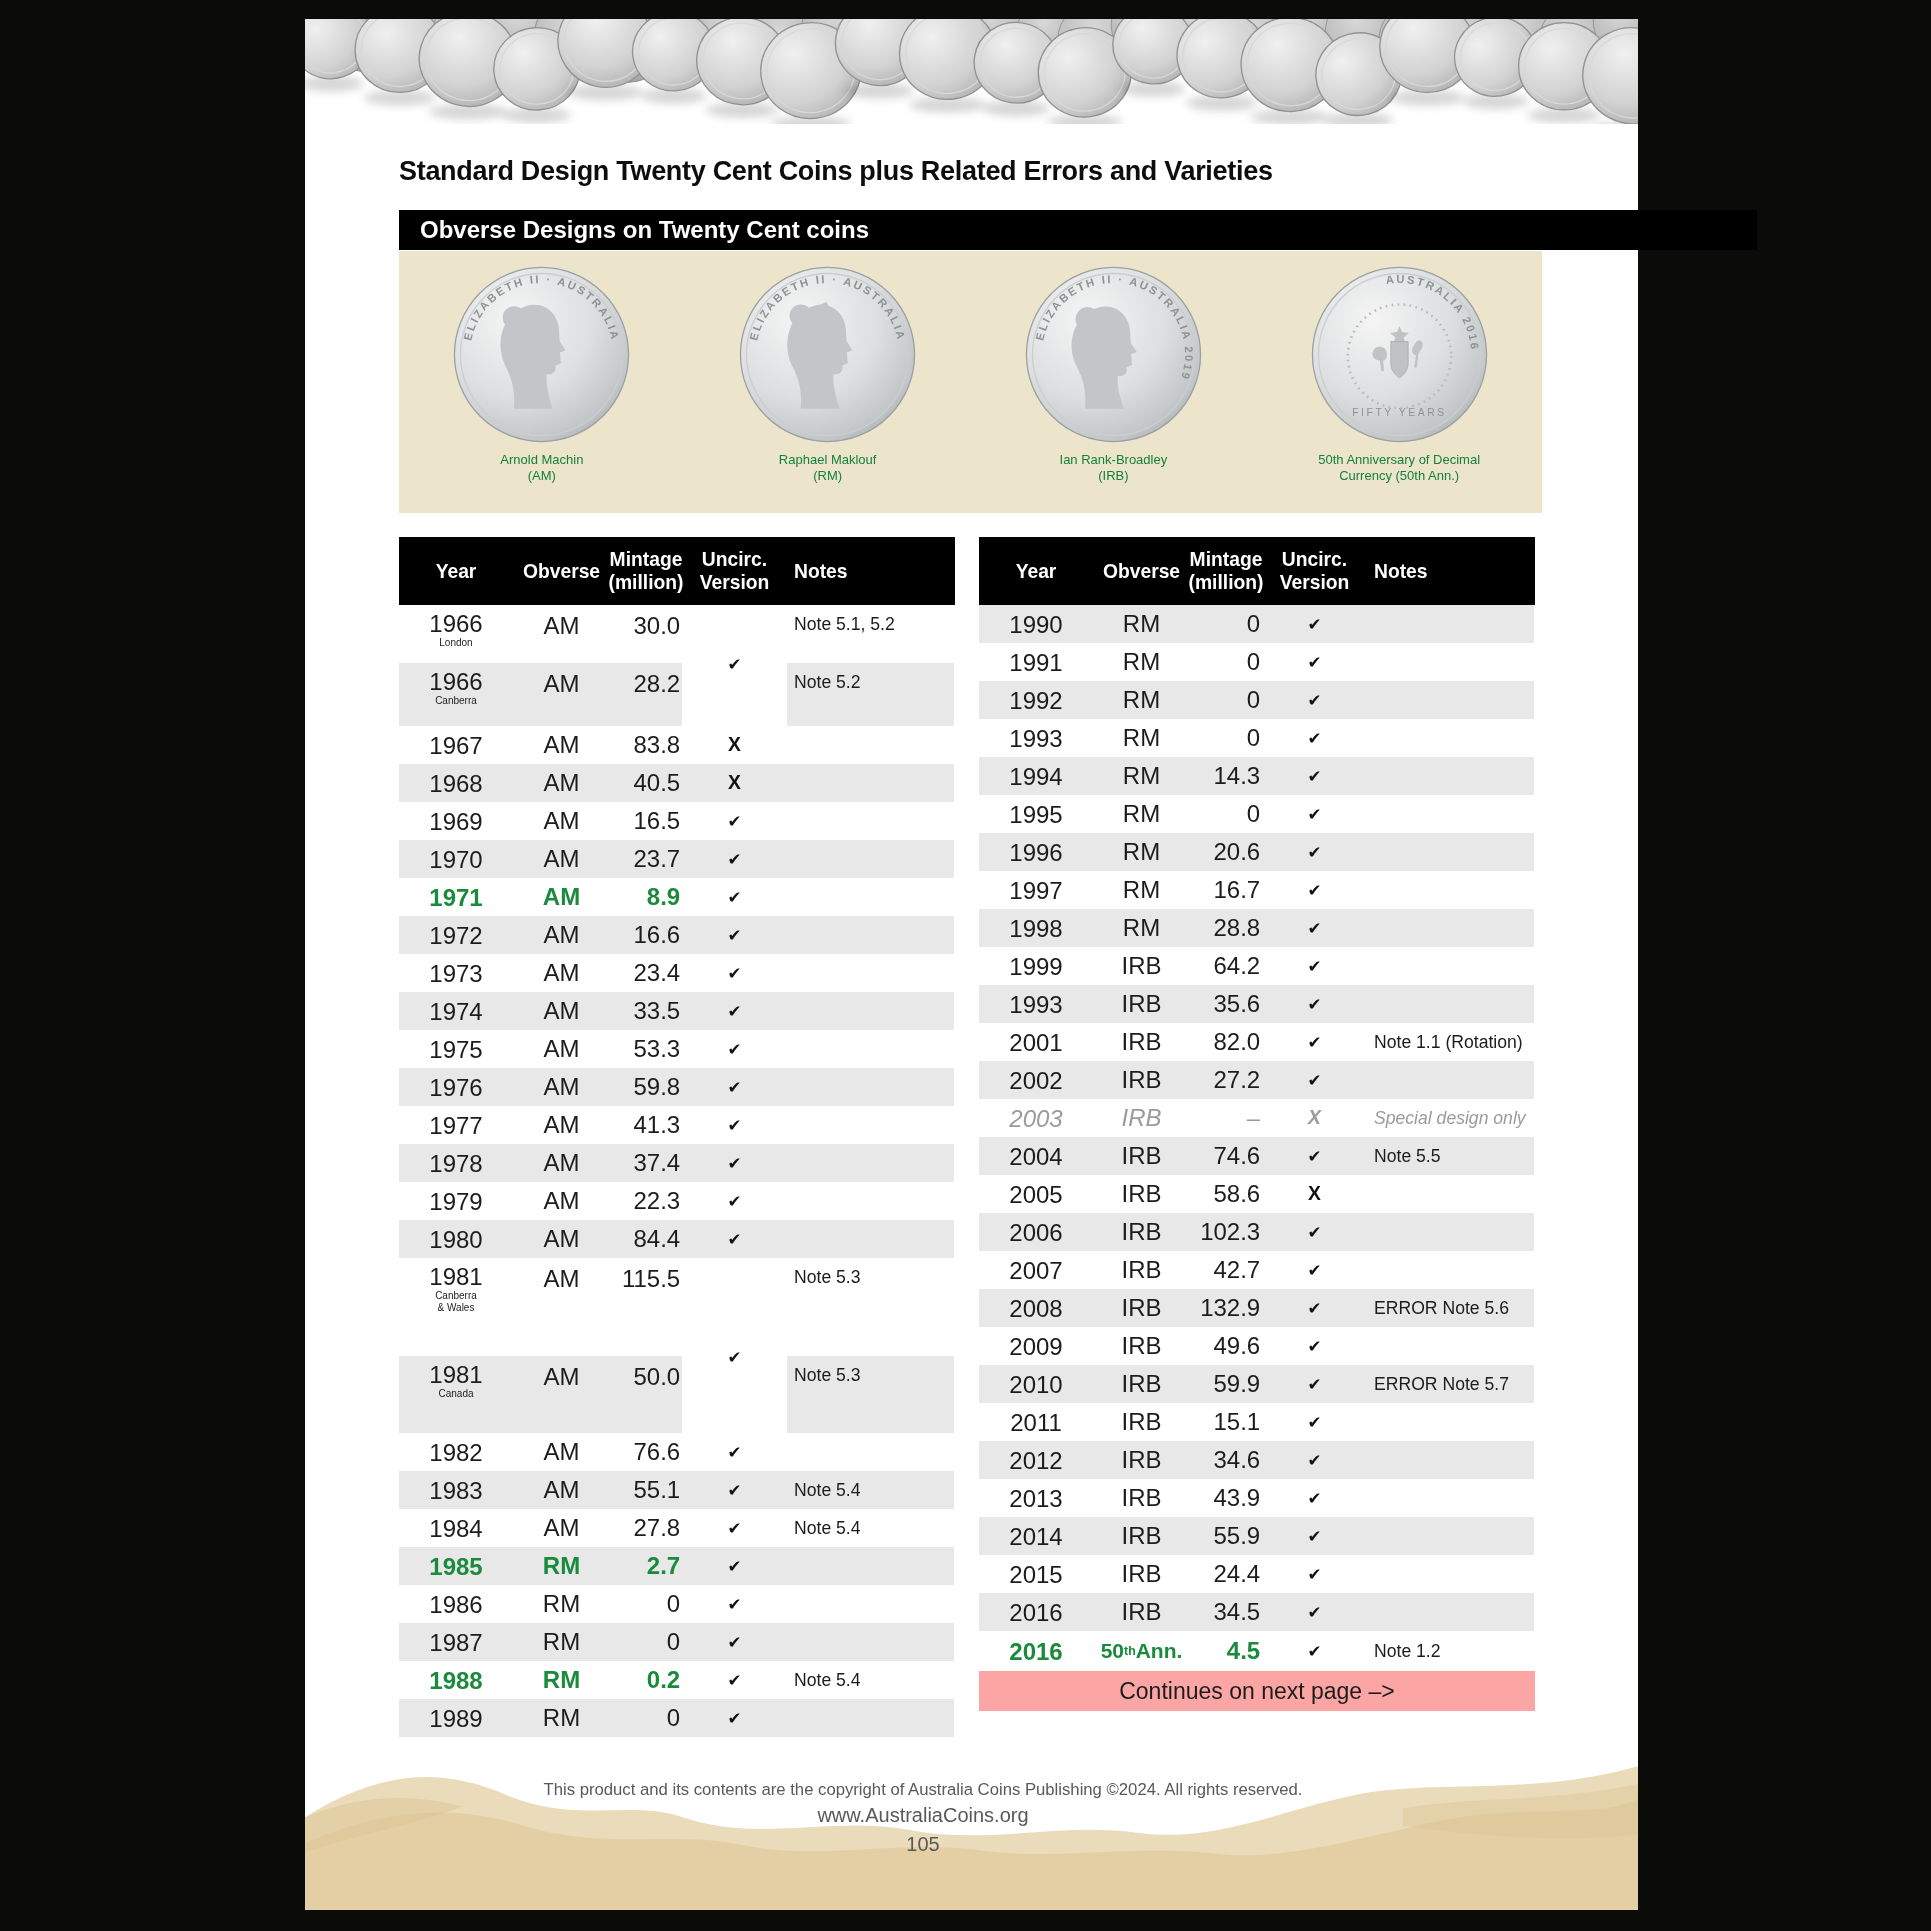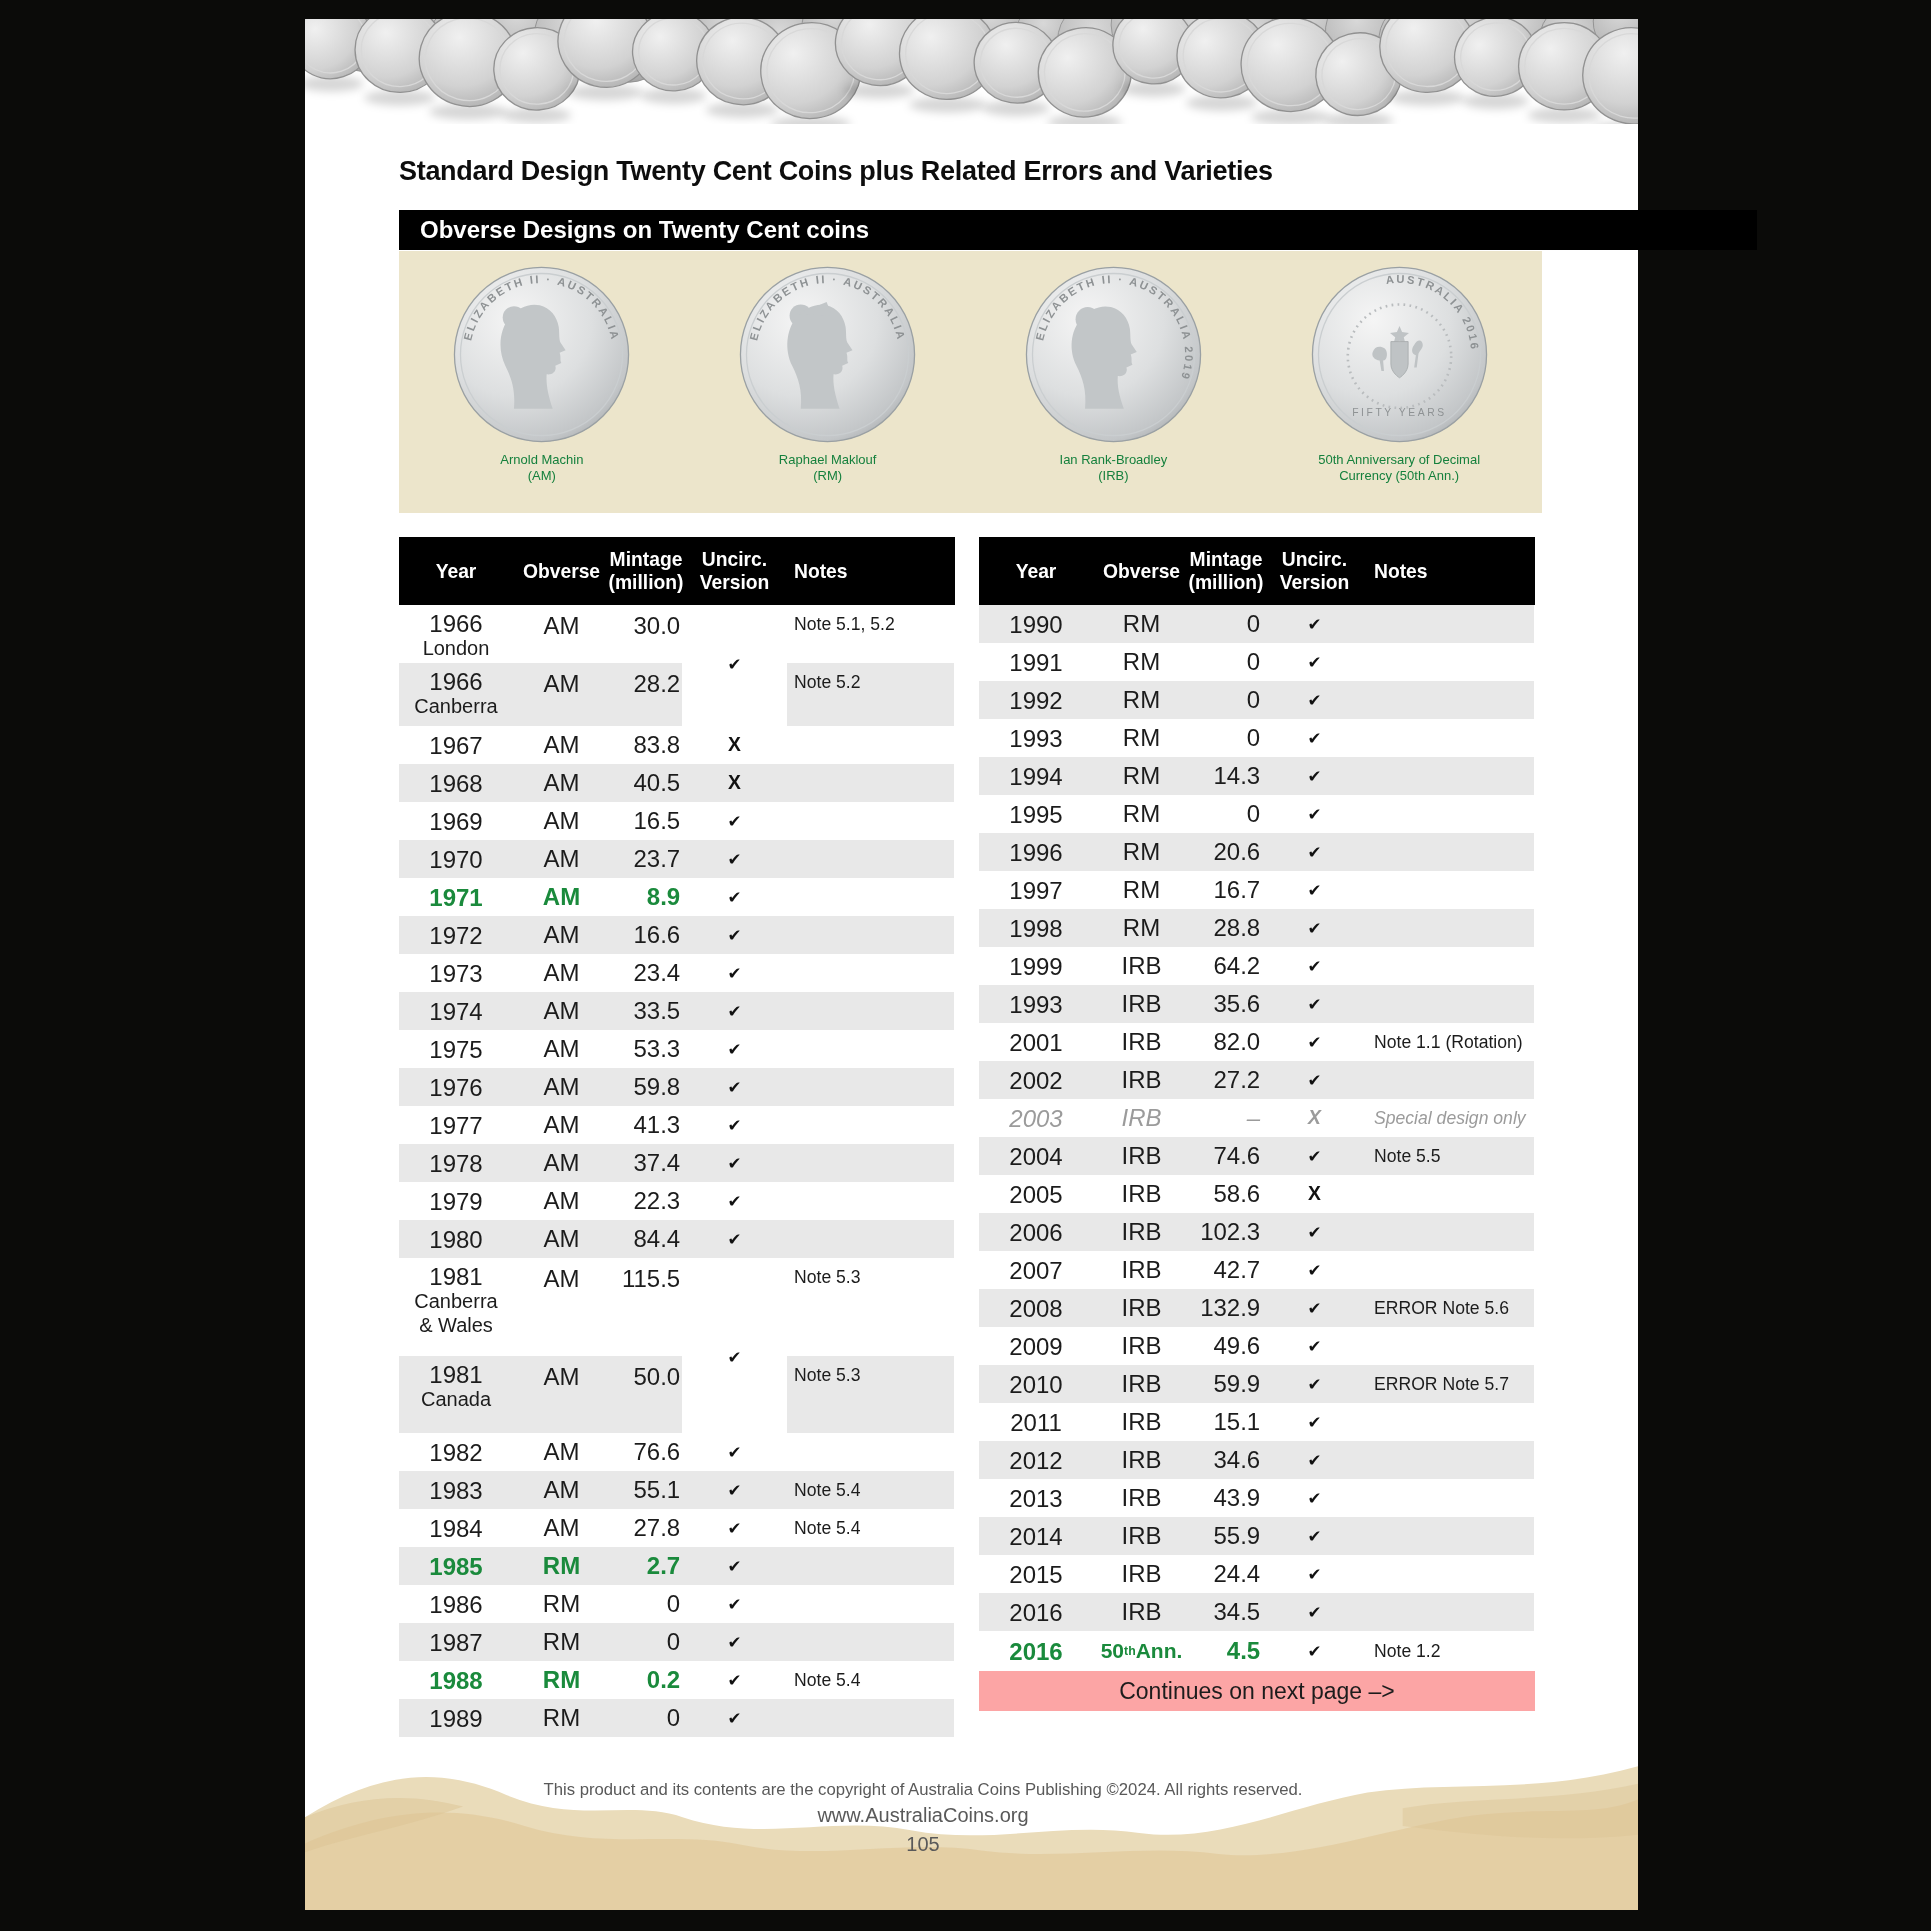--- a/index.html
+++ b/index.html
@@ -22,21 +22,21 @@
   .thead{display:grid;grid-template-columns:114px 97px 72px 105px 167px;background:#000;color:#fff;
          min-height:68px;align-items:center}
   .hc{display:flex;flex-direction:column;align-items:center;justify-content:center;font-weight:700;
       font-size:19.3px;line-height:1.2;white-space:nowrap;overflow:visible}
   .hc4{align-items:flex-start;padding-left:7px}
   .trow{display:grid;grid-template-columns:114px 97px 72px 105px 167px;min-height:38px;position:relative}
   .cell{display:flex;align-items:center;font-size:24px;color:#1c1c1c}
   .shade .cell{background:#e8e8e8}
   .c-year{flex-direction:column;justify-content:center;text-align:center}
   .yv{font-size:24px;line-height:1.15}
-  .sub{font-size:20px;line-height:1.18;color:#1c1c1c}
+  .sub{font-size:10px;line-height:1.18;color:#1c1c1c}
   .c-ob{justify-content:center}
   .c-ob.small{font-size:21px}
   .c-ob sup{font-size:12.3px;line-height:0;vertical-align:super}
   .c-mint{justify-content:flex-end;padding-right:1.8px}
   .c-unc{justify-content:center;position:relative}
   .c-notes{font-size:17.6px;padding-left:7px;line-height:1.15;justify-content:flex-start}
   .mark.ck{font-size:16.7px;color:#111}
   .mark.xk{font-size:19.3px;font-weight:700;color:#111}
   .mark.overlap{position:absolute;left:50%;bottom:0;transform:translate(-50%,58%);z-index:3}
   .p1 .c-year,.p2 .c-year{justify-content:flex-start;padding-top:4.4px}

